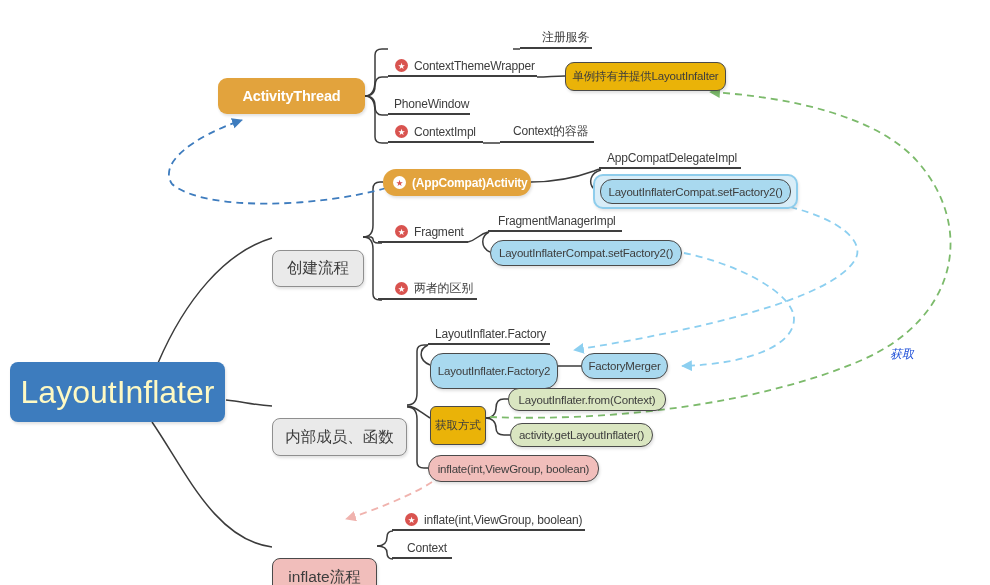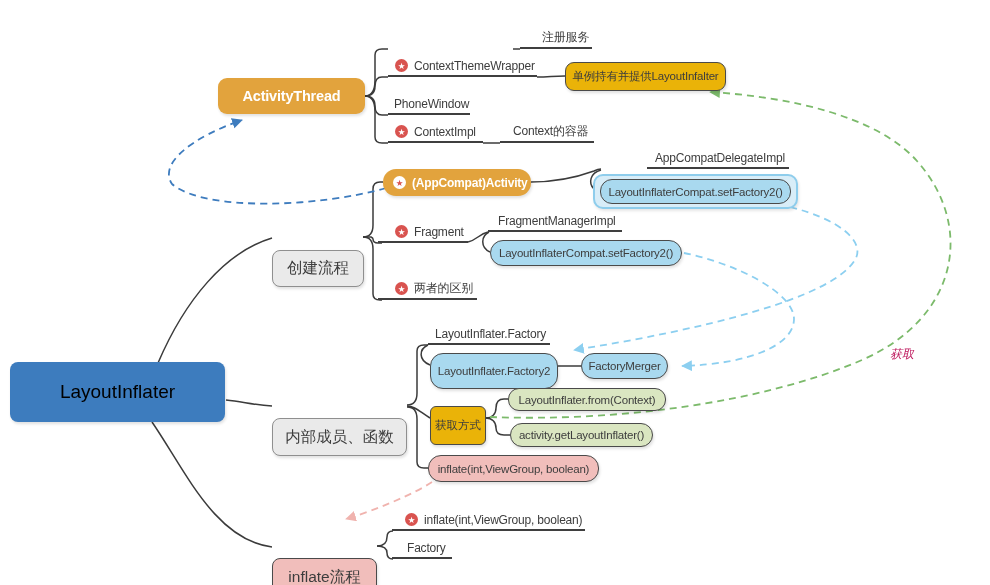--- a/index.html
+++ b/index.html
@@ -9,34 +9,34 @@
   .box{position:absolute;display:flex;align-items:center;justify-content:center;
        box-sizing:border-box;border:1.4px solid #4a4a4a;border-radius:12px;
        font-size:11.5px;letter-spacing:-0.2px;white-space:nowrap;
        box-shadow:1px 2px 3px rgba(0,0,0,0.12);}
   .line-node{position:absolute;display:flex;align-items:center;box-sizing:border-box;
        border-bottom:2px solid #3f3f3f;font-size:12px;letter-spacing:-0.2px;
        white-space:nowrap;padding-bottom:2px;}
   .star{flex:0 0 auto;width:13px;height:13px;border-radius:50%;background:#D9534F;
        color:#fff;font-size:8.5px;line-height:14px;text-align:center;margin-right:6px;}
   .star.inv{background:#ffffff;color:#D9534F;}
-  .root{background:#3D7CBE;border:none;border-radius:8px;color:#000000;font-size:19px;letter-spacing:0;}
+  .root{background:#3D7CBE;border:none;border-radius:8px;color:#fef9c3;font-size:32px;letter-spacing:0;}
   .orange{background:#E2A33D;border:none;color:#fff;font-weight:bold;}
   .gray{background:#EAEAEA;border:1.4px solid #8f8f8f;border-radius:8px;font-size:15.5px;letter-spacing:0;margin-top:31px;}
   .pinkfill{background:#F1BEBB;}
   .bluefill{background:#A9D9EF;}
   .greenfill{background:#eab308;}
   .lgreenfill{background:#DAE6C1;}
   .hl-outer{position:absolute;box-sizing:border-box;background:#D8EDF8;
        border:2px solid #8ECDEC;border-radius:10px;display:flex;align-items:center;justify-content:center;
        box-shadow:1px 2px 3px rgba(0,0,0,0.10);}
   .hl-inner{box-sizing:border-box;border:1.4px solid #4a4a4a;border-radius:12px;background:#A9D9EF;
        width:191px;height:25px;display:flex;align-items:center;justify-content:center;
        font-size:11.5px;letter-spacing:-0.2px;white-space:nowrap;}
-  .float-label{position:absolute;font-size:12px;font-style:italic;color:#be185d;}
+  .float-label{position:absolute;font-size:12px;font-style:italic;color:#1d4ed8;}
 </style>
 </head>
 <body>
 
 <div id="canvas">
 
   <svg class="wires" viewBox="0 0 990 585">
     <defs>
       <marker id="m-blue" markerWidth="7" markerHeight="7" refX="5.5" refY="3" orient="auto">
         <path d="M0,0 L6,3 L0,6 Z" fill="#3E7CBE"></path>
@@ -121,21 +121,21 @@
   </div>
   <div class="line-node" style="left:500px;top:124px;width:94px;height:19px;padding-left:13px;">
     <span>Context的容器</span>
   </div>
 
   <div class="box orange" style="left:383px;top:169px;width:148px;height:27px;border-radius:13px;font-size:12px;justify-content:flex-start;padding-left:10px;">
     <span class="star inv">★</span>
     <span>(AppCompat)Activity</span>
   </div>
 
-  <div class="line-node" style="left:599px;top:150px;width:142px;height:19px;padding-left:8px;margin-left:48px;">
+  <div class="line-node" style="left:599px;top:150px;width:142px;height:19px;padding-left:8px;">
     <span>AppCompatDelegateImpl</span>
   </div>
   <div class="hl-outer" style="left:593px;top:174px;width:205px;height:35px;">
     <div class="hl-inner">LayoutInflaterCompat.setFactory2()</div>
   </div>
 
   <div class="line-node" style="left:378px;top:224px;width:90px;height:19px;padding-left:17px;">
     <span class="star">★</span>
     <span>Fragment</span>
   </div>
@@ -159,18 +159,18 @@
   <div class="box lgreenfill" style="left:508px;top:388px;width:158px;height:23px;border-radius:11px;">LayoutInflater.from(Context)</div>
   <div class="box lgreenfill" style="left:510px;top:423px;width:143px;height:24px;border-radius:12px;">activity.getLayoutInflater()</div>
 
   <div class="box pinkfill" style="left:428px;top:455px;width:171px;height:27px;border-radius:13px;">inflate(int,ViewGroup, boolean)</div>
 
   <div class="line-node" style="left:392px;top:512px;width:193px;height:19px;padding-left:13px;">
     <span class="star">★</span>
     <span>inflate(int,ViewGroup, boolean)</span>
   </div>
   <div class="line-node" style="left:392px;top:540px;width:60px;height:19px;padding-left:15px;">
-    <span>Factory</span>
+    <span>Context</span>
   </div>
 
   <div class="float-label" style="left:890px;top:346px;">获取</div>
 
 </div>
 
 </body></html>

